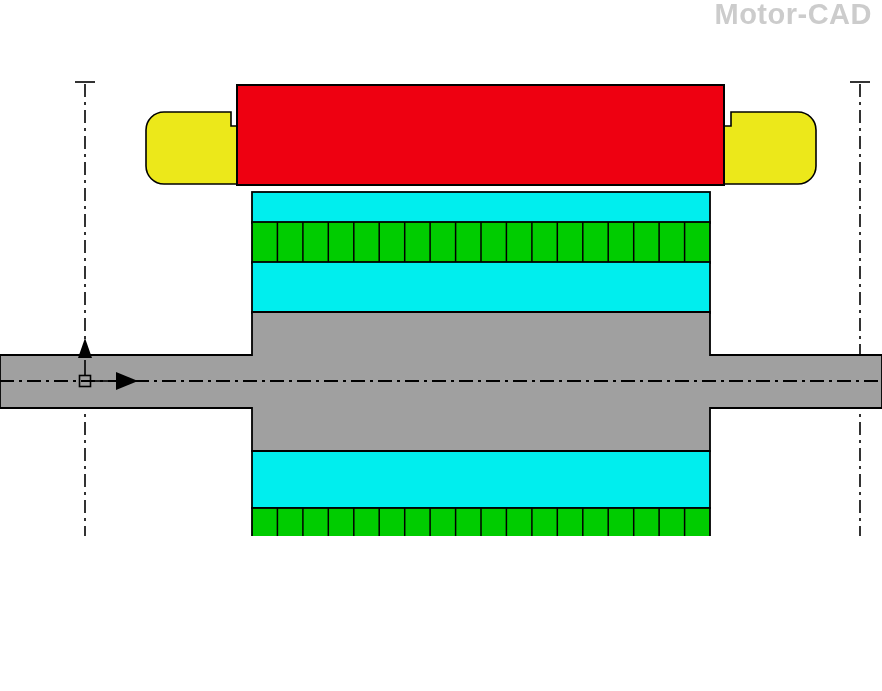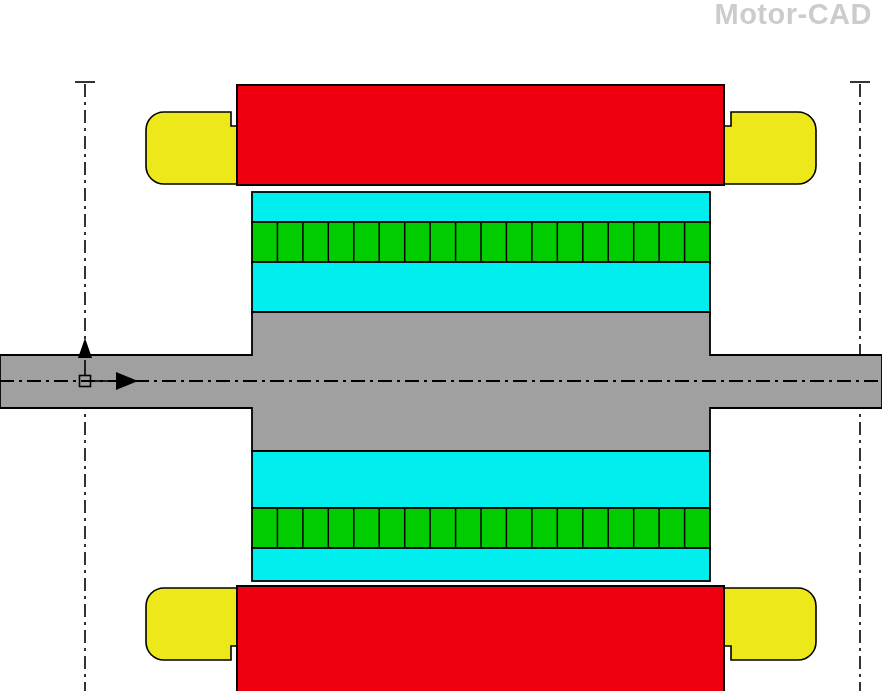--- a/index.html
+++ b/index.html
@@ -7,21 +7,21 @@
     margin: 0;
     padding: 0;
     background: #ffffff;
   }
   body {
     font-family: "Liberation Sans", sans-serif;
   }
   #stage {
     position: relative;
     width: 882px;
-    height: 691px;
+    height: 536px;
     background: #f97316;
     overflow: hidden;
   }
   #stage svg {
     display: block;
     position: absolute;
     left: 0;
     top: 0;
   }
   .wm {

